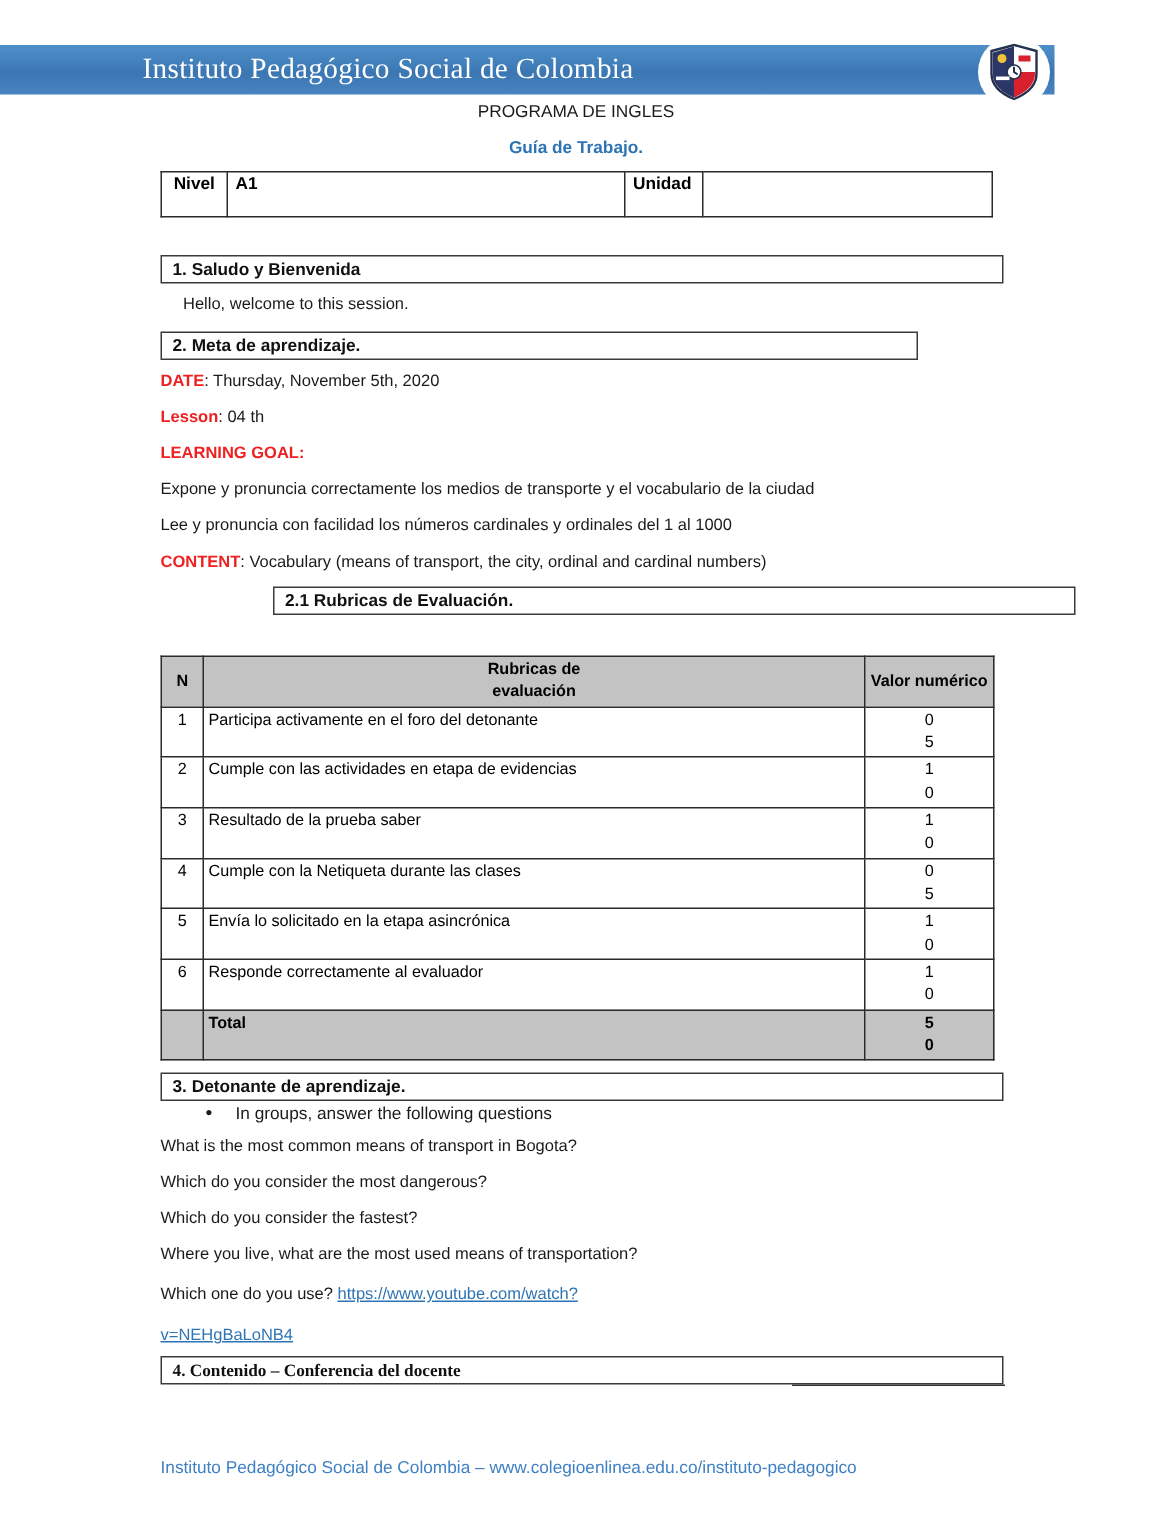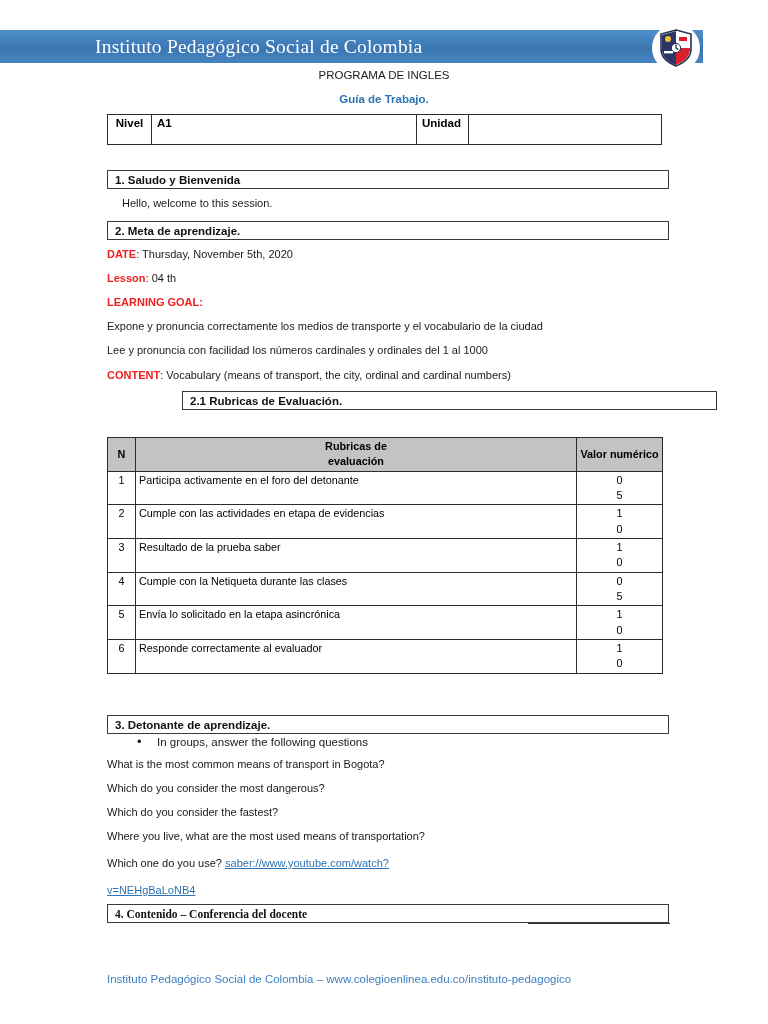--- a/index.html
+++ b/index.html
@@ -105,21 +105,21 @@
     font-size: 11.5px;
     font-weight: bold;
     color: #111111;
     padding: 3px 0 3px 7px;
     display: flex;
     align-items: center;
     text-align: right;
   }
 
   #sec1 { left: 107px; top: 170px; width: 562px; height: 19px; }
-  #sec2 { left: 107px; top: 221px; width: 562px; height: 19px; }
+  #sec2 { left: 107px; top: 221px; width: 505px; height: 19px; }
   #sec21 { left: 134px; top: 391px; width: 535px; height: 19px; margin-left: 48px; }
   #sec3 { left: 107px; top: 715px; width: 562px; height: 19px; }
   #sec4 { left: 107px; top: 904px; width: 562px; height: 19px; font-family: Liberation Serif, serif; }
 
   
   #sec4::after {
     content: "";
     position: absolute;
     left: 420px;
     bottom: -2px;
@@ -330,34 +330,42 @@
       </td>
     </tr>
     <tr>
       <td class="rub-n">6</td>
       <td class="rub-desc">Responde correctamente al evaluador</td>
       <td class="rub-val">
         <span class="val-stack">1</span>
         <span class="val-stack">0</span>
       </td>
     </tr>
+    <tr class="total-row">
+      <td class="rub-n"></td>
+      <td class="rub-desc">Total</td>
+      <td class="rub-val">
+        <span class="val-stack">5</span>
+        <span class="val-stack">0</span>
+      </td>
+    </tr>
   </tbody>
 </table>
 
 <div class="sec-box" id="sec3">3. Detonante de aprendizaje.</div>
 
 <div class="bullet-row">
   <span class="bullet-dot">•</span>
   <span>In groups, answer the following questions</span>
 </div>
 
 <div class="para" id="q1">What is the most common means of transport in Bogota?</div>
 <div class="para" id="q2">Which do you consider the most dangerous?</div>
 <div class="para" id="q3">Which do you consider the fastest?</div>
 <div class="para" id="q4">Where you live, what are the most used means of transportation?</div>
 
-<div class="para" id="q5"><span>Which one do you use? </span><span class="link">saber://www.youtube.com/watch?</span></div>
+<div class="para" id="q5"><span>Which one do you use? </span><span class="link">https://www.youtube.com/watch?</span></div>
 
 <div class="para" id="q6"><span class="link">v=NEHgBaLoNB4</span></div>
 
 <div class="sec-box" id="sec4">4. Contenido – Conferencia del docente</div>
 
 <div class="footer">Instituto Pedagógico Social de Colombia – www.colegioenlinea.edu.co/instituto-pedagogico</div>
 
 </body></html>

